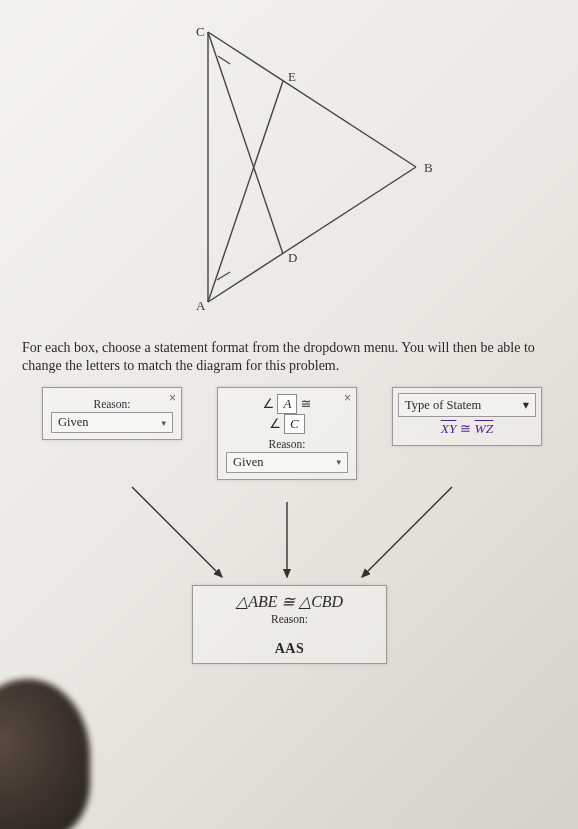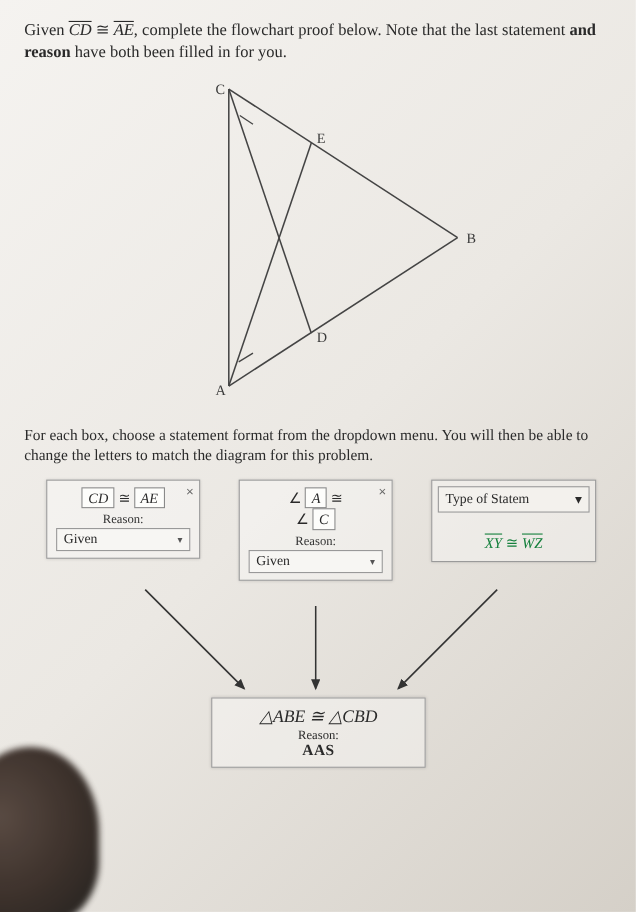--- a/index.html
+++ b/index.html
@@ -90,67 +90,65 @@
   }
   .dropdown .arrow {
     font-size: 9px;
     color: #555;
   }
   .type-row {
     display:flex; justify-content: space-between; align-items:center;
     border:1px solid #999; background:#f3f1ed;
     padding: 3px 6px; font-size:12.5px;
     cursor: pointer;
-    margin-bottom: 16px;
+    margin-bottom: 0;
   }
   .congr-ex {
     text-align: center;
     font-size: 13.5px;
     padding: 3px 0;
-    color: #15803d;
+    color: #4c1d95;
   }
   .final {
     text-align: center;
   }
   .final .stmt {
     font-size: 16px;
     font-style: italic;
     text-align: center;
   }
   .final .rsn-lbl {
     font-size: 11.5px;
     margin-top: 2px;
   }
   .final .rsn-val {
     font-size: 14px;
     font-weight: bold;
     letter-spacing: 0.5px;
+    margin-top: 16px;
   }
   .connector {
     position:absolute;
     pointer-events:none;
   }
   .hand {
     position:absolute;
     left:-40px; bottom:-10px;
     width:130px; height:160px;
     background: radial-gradient(ellipse at 30% 40%, #4a3a32 0%, #2a1e18 55%, #14110e 90%);
     border-radius: 60% 55% 40% 45%;
     filter: blur(3px);
     opacity: 0.9;
   }
 </style>
 </head>
 <body>
 
 <div class="page">
 
-  <div class="prompt">
-    <span>Given </span><span class="ovl">CD</span><span> ≅ </span><span class="ovl">AE</span><span>, complete the flowchart proof below. Note that the last statement </span><b>and</b><span> </span><b>reason</b><span> have both been filled in for you.</span>
-  </div>
 
   <div class="diagram-wrap">
     <svg class="diagram" width="310" height="300" viewBox="0 0 310 300">
       <line x1="60" y1="10" x2="60" y2="280" stroke="#444" stroke-width="1.4"></line>
       <line x1="60" y1="280" x2="268" y2="145" stroke="#444" stroke-width="1.4"></line>
       <line x1="60" y1="10" x2="268" y2="145" stroke="#444" stroke-width="1.4"></line>
       <line x1="60" y1="10" x2="135" y2="232" stroke="#444" stroke-width="1.4"></line>
       <line x1="60" y1="280" x2="135" y2="59" stroke="#444" stroke-width="1.4"></line>
 
       <g stroke="#444" stroke-width="1.2">
@@ -164,25 +162,20 @@
       <text x="140" y="240">D</text>
     </svg>
   </div>
 
   <div class="instructions">For each box, choose a statement format from the dropdown menu. You will then be able to change the letters to match the diagram for this problem.</div>
 
   <div class="flow-area">
 
     <div class="box" style="left:20px; top:0; width:140px;">
       <span class="close">×</span>
-      <div style="text-align:center;">
-        <span class="slot">CD</span>
-        <span>≅</span>
-        <span class="slot">AE</span>
-      </div>
       <div class="reason-label">Reason:</div>
       <div class="dropdown">
         <span>Given</span>
         <span class="arrow">▾</span>
       </div>
     </div>
 
     <div class="box" style="left:195px; top:0; width:140px;">
       <span class="close">×</span>
       <div style="text-align:center; line-height:1.4;">

